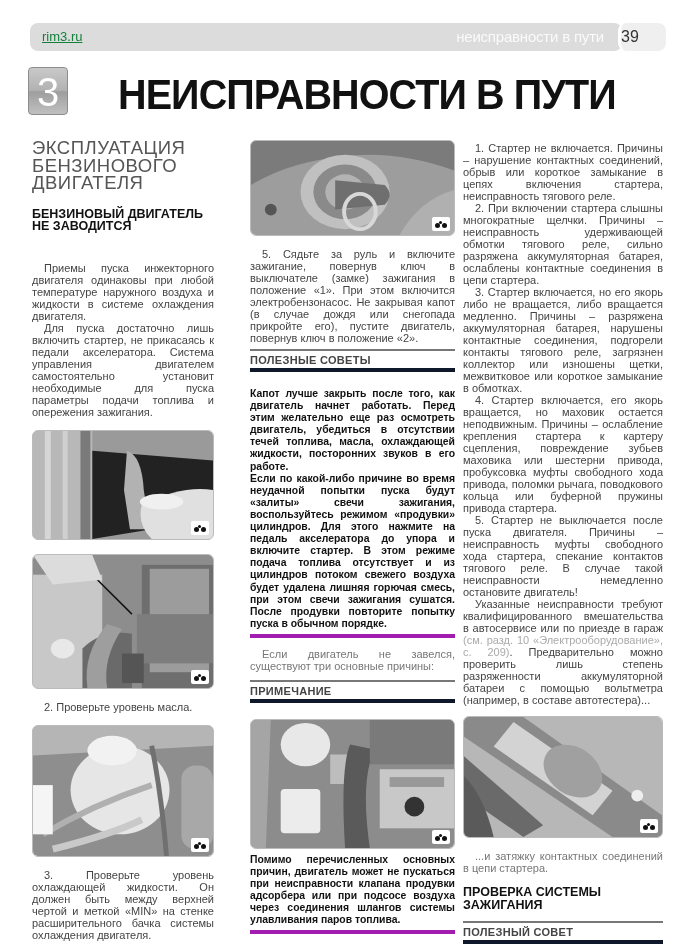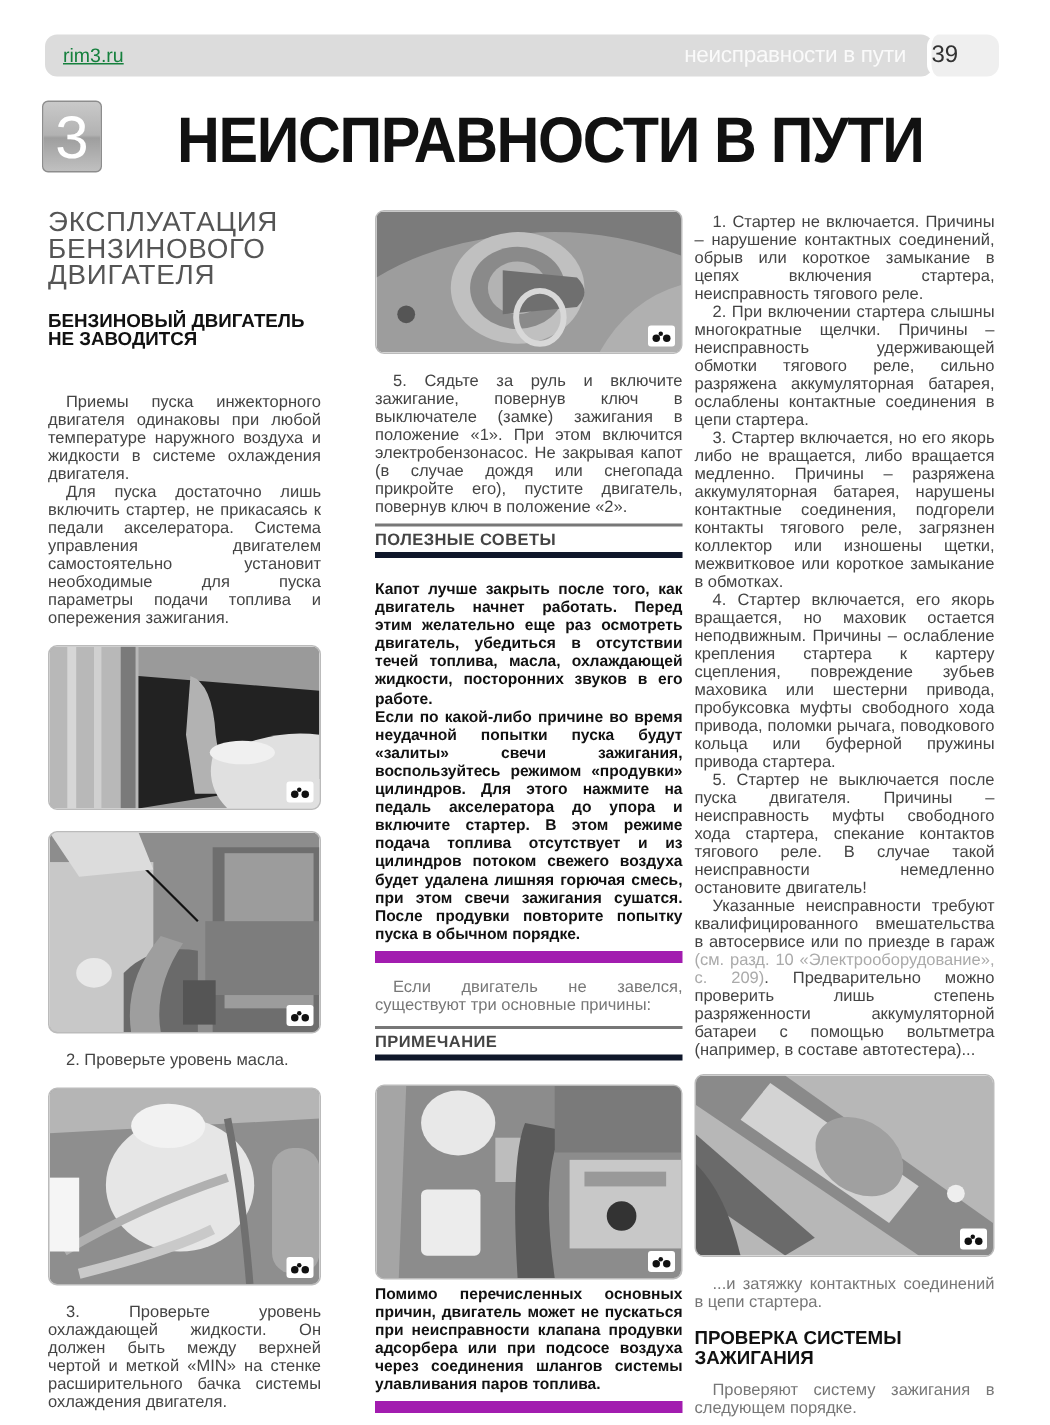--- a/index.html
+++ b/index.html
@@ -28,21 +28,21 @@
   .p { font-size: 11px; line-height: 12px; color: #444; text-align: justify; }
   .p.ind { text-indent: 12px; }
   .p.light { color: #777; }
   .boldp { font-size: 10.4px; line-height: 12.1px; font-weight: bold; color: #111; text-align: justify; }
   .ref { color: #aaa; }
 
   .big-h { font-size: 18.5px; line-height: 17.5px; color: #555; letter-spacing: 0.5px; margin-top: 4px; }
   .sub-h { font-size: 12.5px; line-height: 12.5px; font-weight: bold; color: #111; margin-top: 14px; margin-bottom: 29px; }
 
   .tip-h { border-top: 2px solid #777; border-bottom: 4px solid #0f172a; font-size: 11px; font-weight: bold; color: #444; padding: 3px 0 2px 0; margin-bottom: 4px; letter-spacing: 0.3px; }
-  .tip-end { border-bottom: 8px solid #a21caf; padding-bottom: 4px; margin-top: 16px; }
+  .tip-end { border-bottom: 4px solid #a21caf; padding-bottom: 4px; margin-top: 16px; }
 
   .photo { position: relative; border-radius: 6px; overflow: hidden; border: 1px solid #bbb; }
   .cam { position: absolute; right: 4px; bottom: 4px; width: 18px; height: 14px; background: #fff; border-radius: 2px; }
   .cam::before { content: ""; position: absolute; left: 3px; top: 6px; width: 5px; height: 5px; background: #111; border-radius: 50%; }
   .cam::after { content: ""; position: absolute; left: 10px; top: 6px; width: 5px; height: 5px; background: #111; border-radius: 50%; box-shadow: -4px -3px 0 -1px #111; }
   .caption { margin-top: 12px; }
 
   .list-item { padding-left: 12px; font-size: 10.4px; line-height: 12px; color: #555; }
 </style>
 </head>
@@ -193,17 +193,16 @@
       <circle cx="175" cy="80" r="6" fill="#eee"></circle>
     </svg>
     <span class="cam"></span>
   </div>
   <p class="p ind light caption">...и затяжку контактных соединений в цепи стартера.</p>
 
   <div class="sub-h" style="margin-top:12px;margin-bottom:10px;">
     <div>ПРОВЕРКА СИСТЕМЫ</div>
     <div>ЗАЖИГАНИЯ</div>
   </div>
-  <p class="p ind light">Проверяют систему зажигания в следующем порядке.</p>
 
   <div class="tip-h" style="margin-top:6px;">ПОЛЕЗНЫЙ СОВЕТ</div>
 
 </div>
 
 </body></html>

